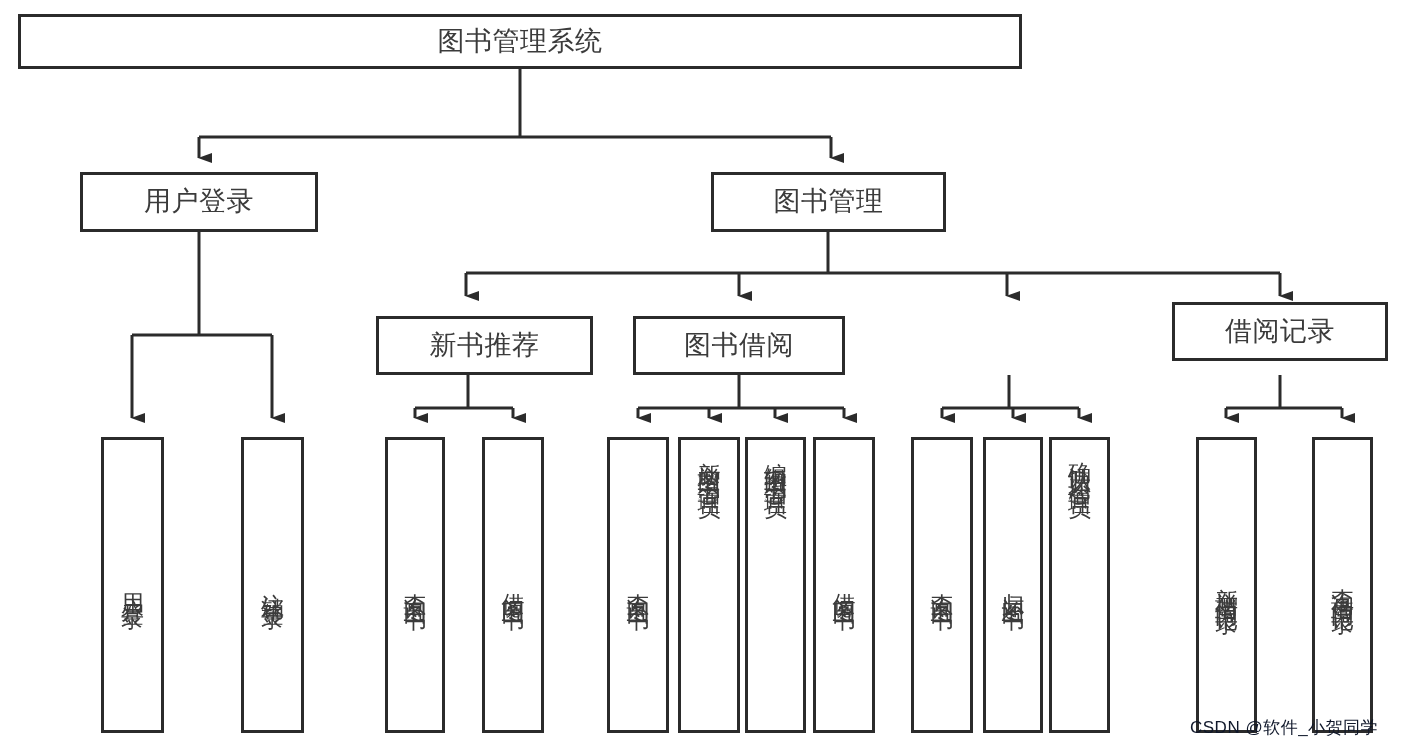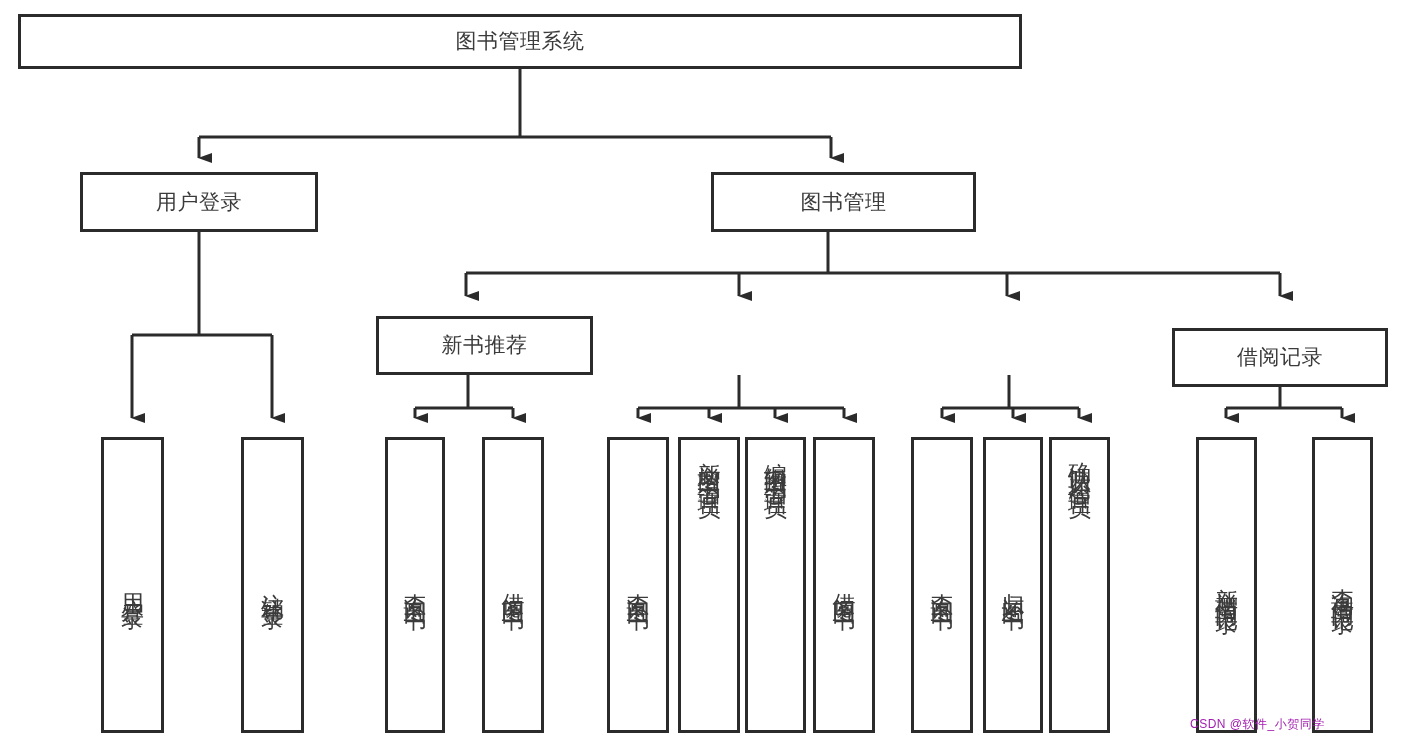--- a/index.html
+++ b/index.html
@@ -30,21 +30,21 @@
     box-sizing: border-box;
     background: #ffffff;
     border: 3px solid #2b2b2b;
     display: flex;
     align-items: center;
     justify-content: center;
     overflow: hidden;
   }
   .node .label {
     color: #3b3b3b;
-    font-size: 21px;
+    font-size: 27px;
     line-height: 1.18;
     letter-spacing: 0.5px;
     white-space: nowrap;
     text-align: center;
   }
   .node.vertical .label {
     writing-mode: vertical-rl;
     text-orientation: upright;
     letter-spacing: 5px;
     line-height: 1.0;
@@ -54,22 +54,22 @@
     align-items: flex-start;
     justify-content: center;
     padding-top: 4px;
   }
   .node.vertical.mid {
     align-items: center;
     padding-top: 0;
   }
   .watermark {
     position: absolute;
-    color: #a21caf;
-    font-size: 12px;
+    color: #0f172a;
+    font-size: 17px;
     white-space: nowrap;
     letter-spacing: 0.5px;
   }
 </style>
 </head>
 <body>
 
 <div id="canvas">
 
   <svg class="wires" viewBox="0 0 1405 747" xmlns="http://www.w3.org/2000/svg">
@@ -122,28 +122,31 @@
     </g>
   </svg>
 
   <div class="node" style="left:18px; top:14px; width:1004px; height:55px;">
     <span class="label">图书管理系统</span>
   </div>
 
   <div class="node" style="left:80px; top:172px; width:238px; height:60px;">
     <span class="label">用户登录</span>
   </div>
-  <div class="node" style="left:711px; top:172px; width:265px; height:60px;">
+  <div class="node" style="left:711px; top:172px; width:235px; height:60px;">
     <span class="label">图书管理</span>
   </div>
 
   <div class="node" style="left:376px; top:316px; width:217px; height:59px;">
     <span class="label">新书推荐</span>
   </div>
-  <div class="node" style="left:1172px; top:328px; width:216px; height:59px;">
+  <div class="node" style="left:633px; top:316px; width:212px; height:59px;">
+    <span class="label">图书借阅</span>
+  </div>
+  <div class="node" style="left:1172px; top:302px; width:216px; height:59px;">
     <span class="label">借阅记录</span>
   </div>
 
   <div class="node vertical mid" style="left:101px; top:437px; width:63px; height:296px;">
     <span class="label">用户登录</span>
   </div>
   <div class="node vertical mid" style="left:241px; top:437px; width:63px; height:296px;">
     <span class="label">注销登录</span>
   </div>
   <div class="node vertical mid" style="left:385px; top:437px; width:60px; height:296px;">

